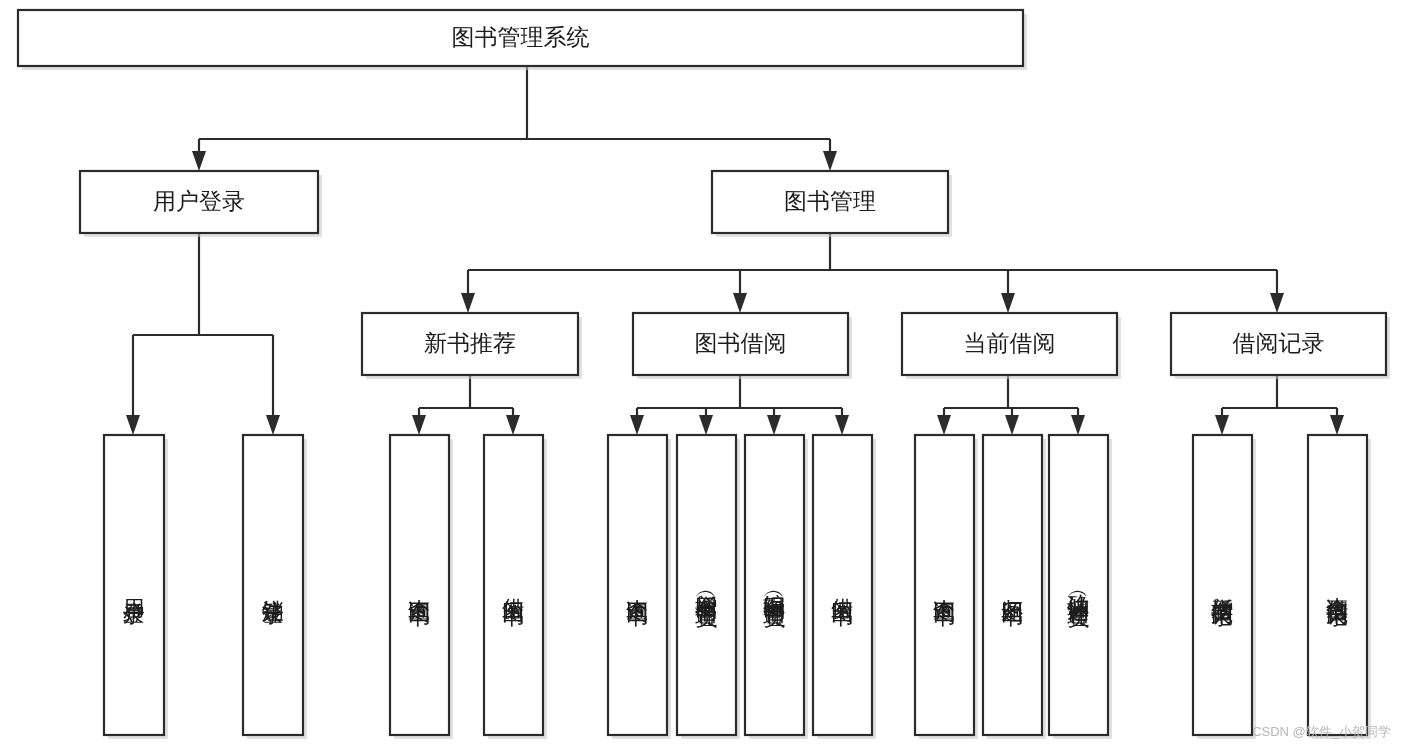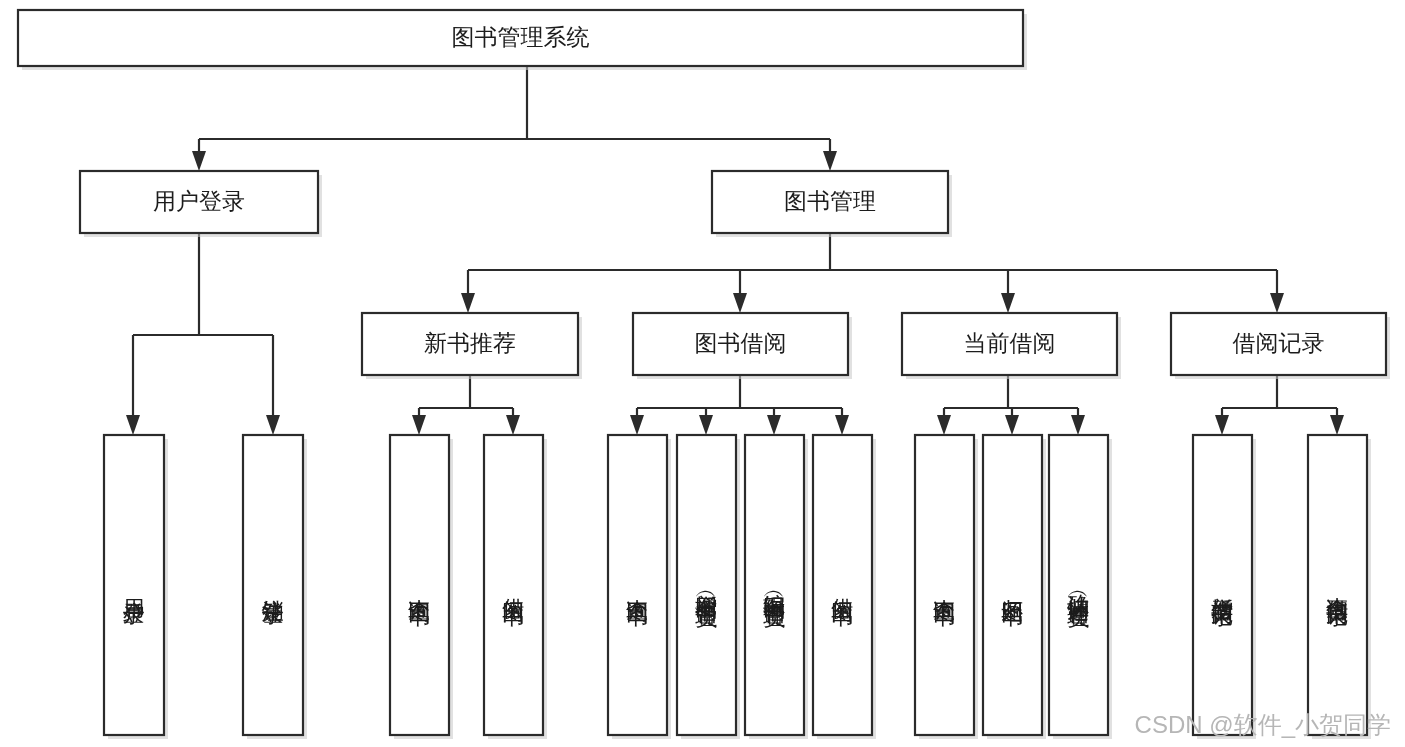--- a/index.html
+++ b/index.html
@@ -65,21 +65,21 @@
     display: flex;
     align-items: center;
     justify-content: center;
     pointer-events: none;
   }
   .watermark {
     position: absolute;
     right: 14px;
     bottom: 6px;
     font-family: "Liberation Sans", "DejaVu Sans", sans-serif;
-    font-size: 24px;
+    font-size: 13px;
     color: #b6b6b6;
     white-space: nowrap;
     user-select: none;
   }
 </style>
 </head>
 <body>
 
 <div id="diagram-root">
 

